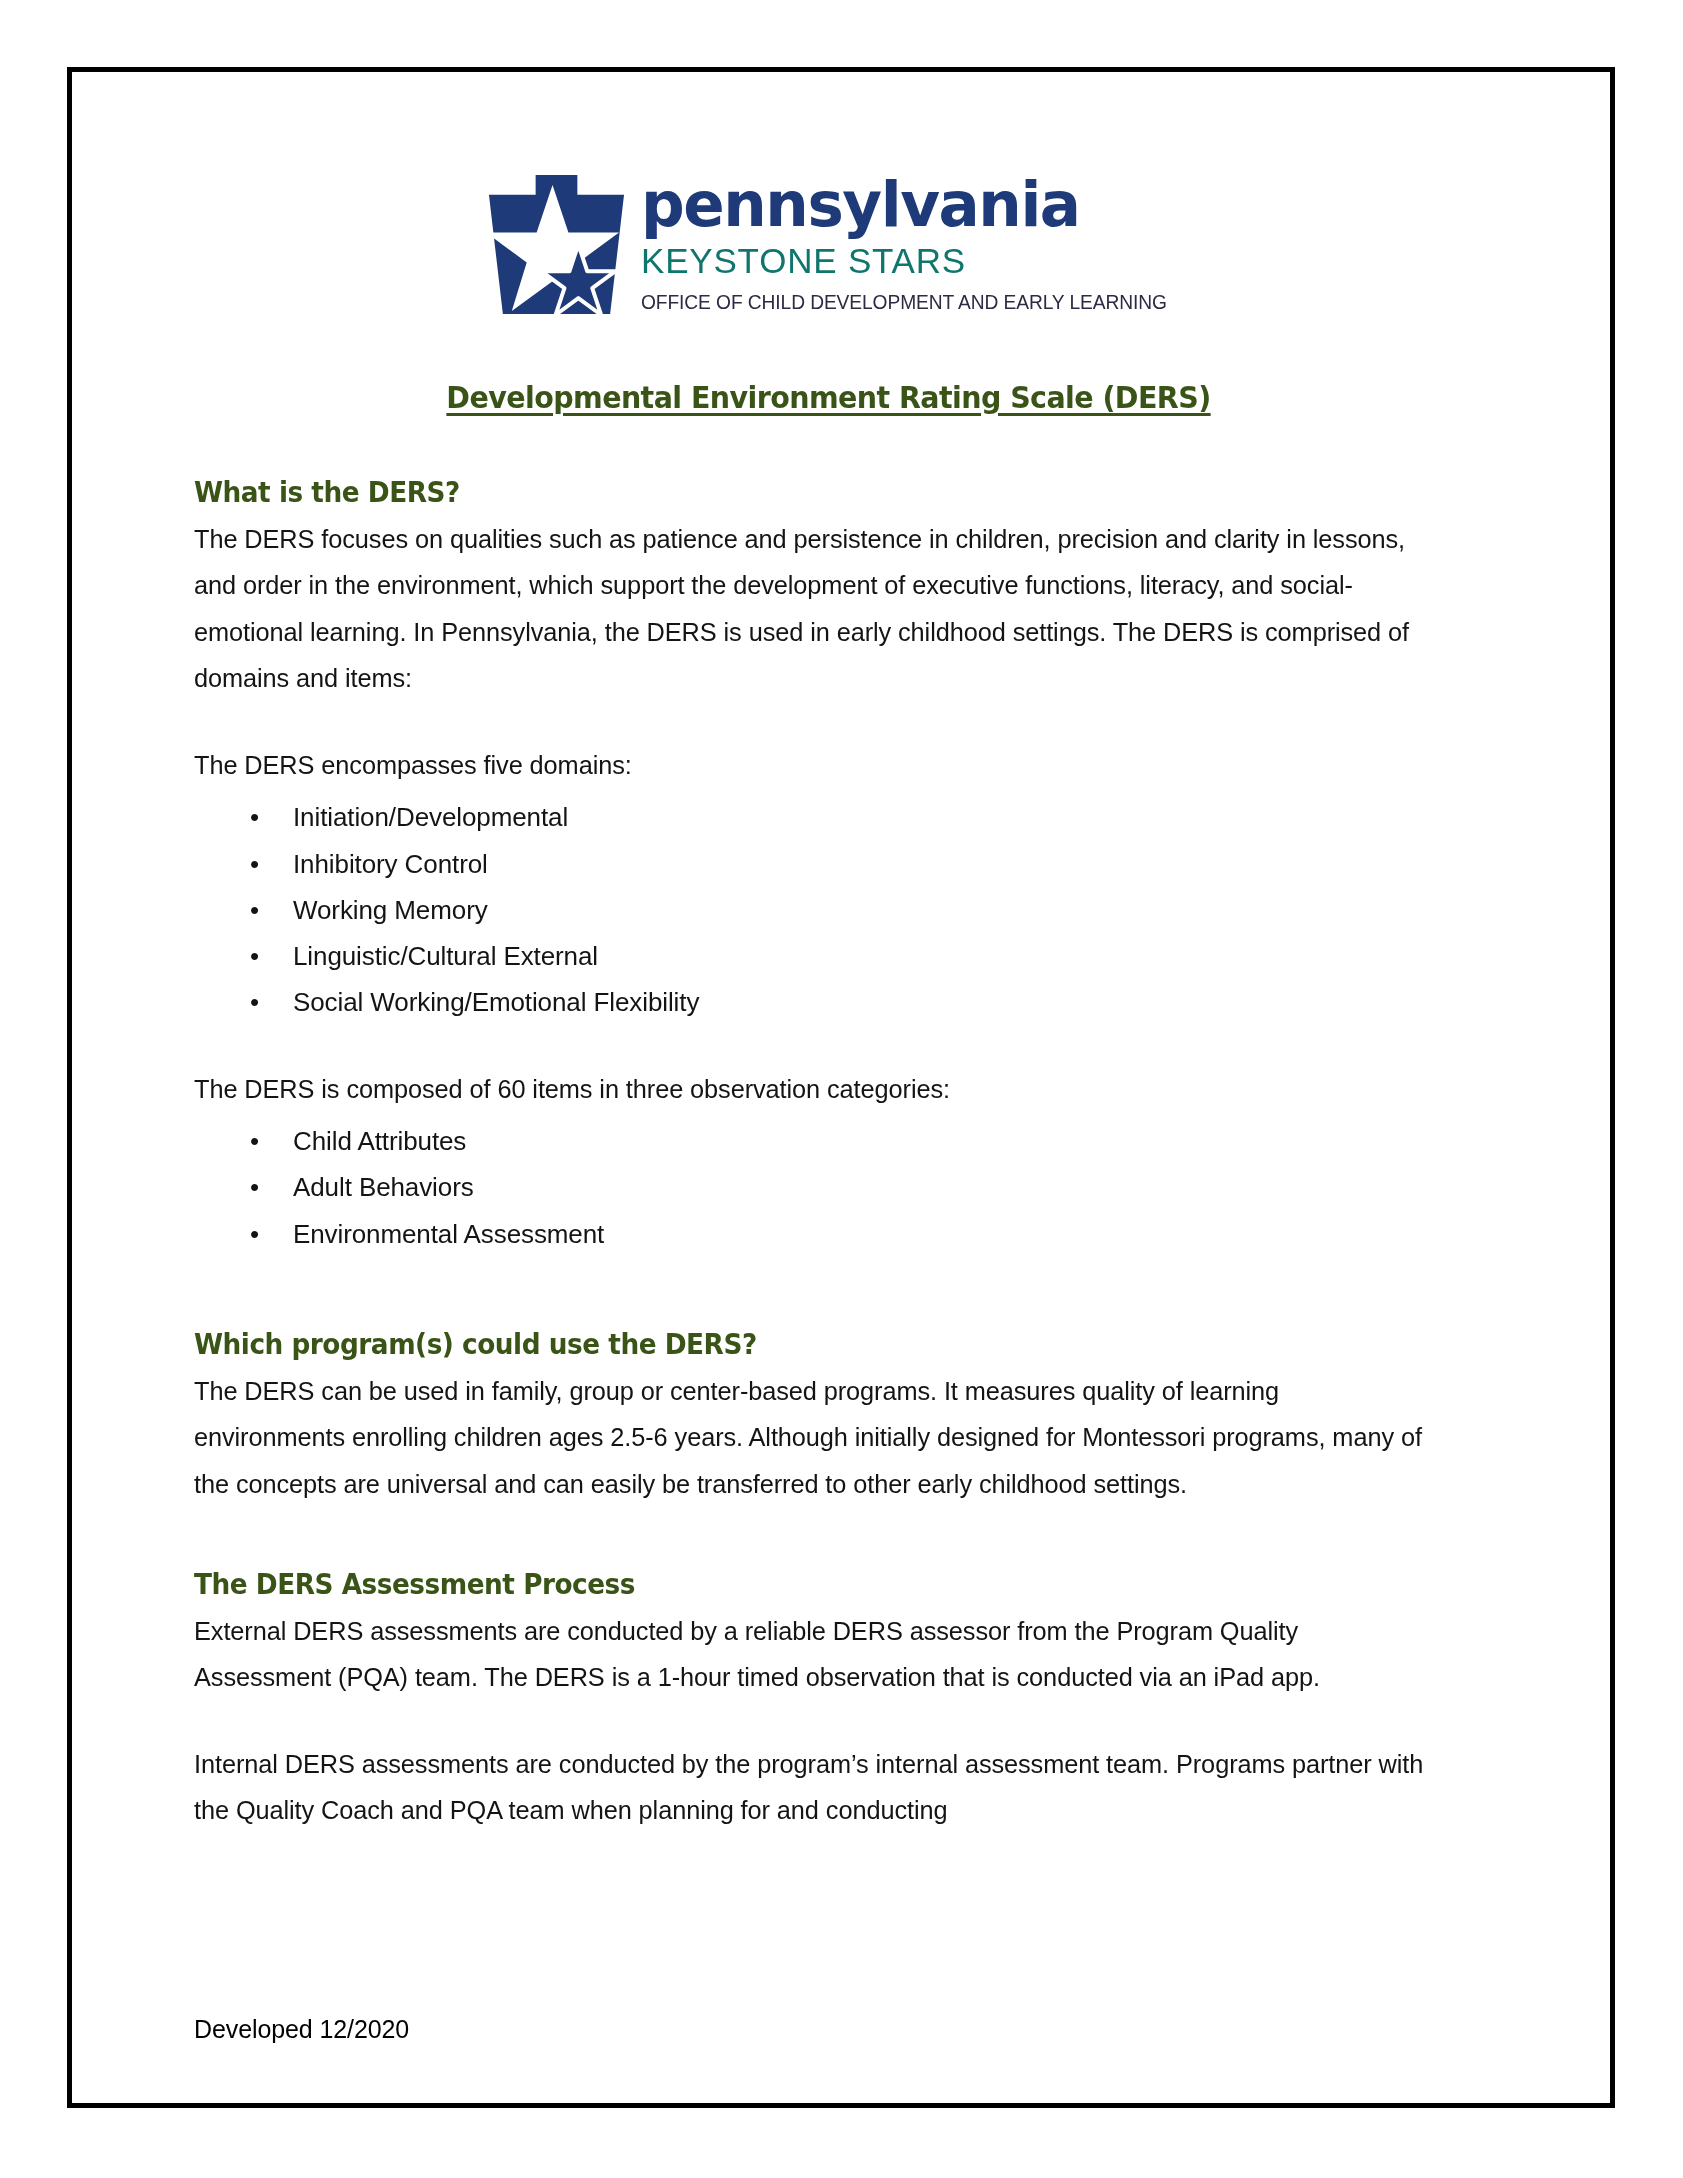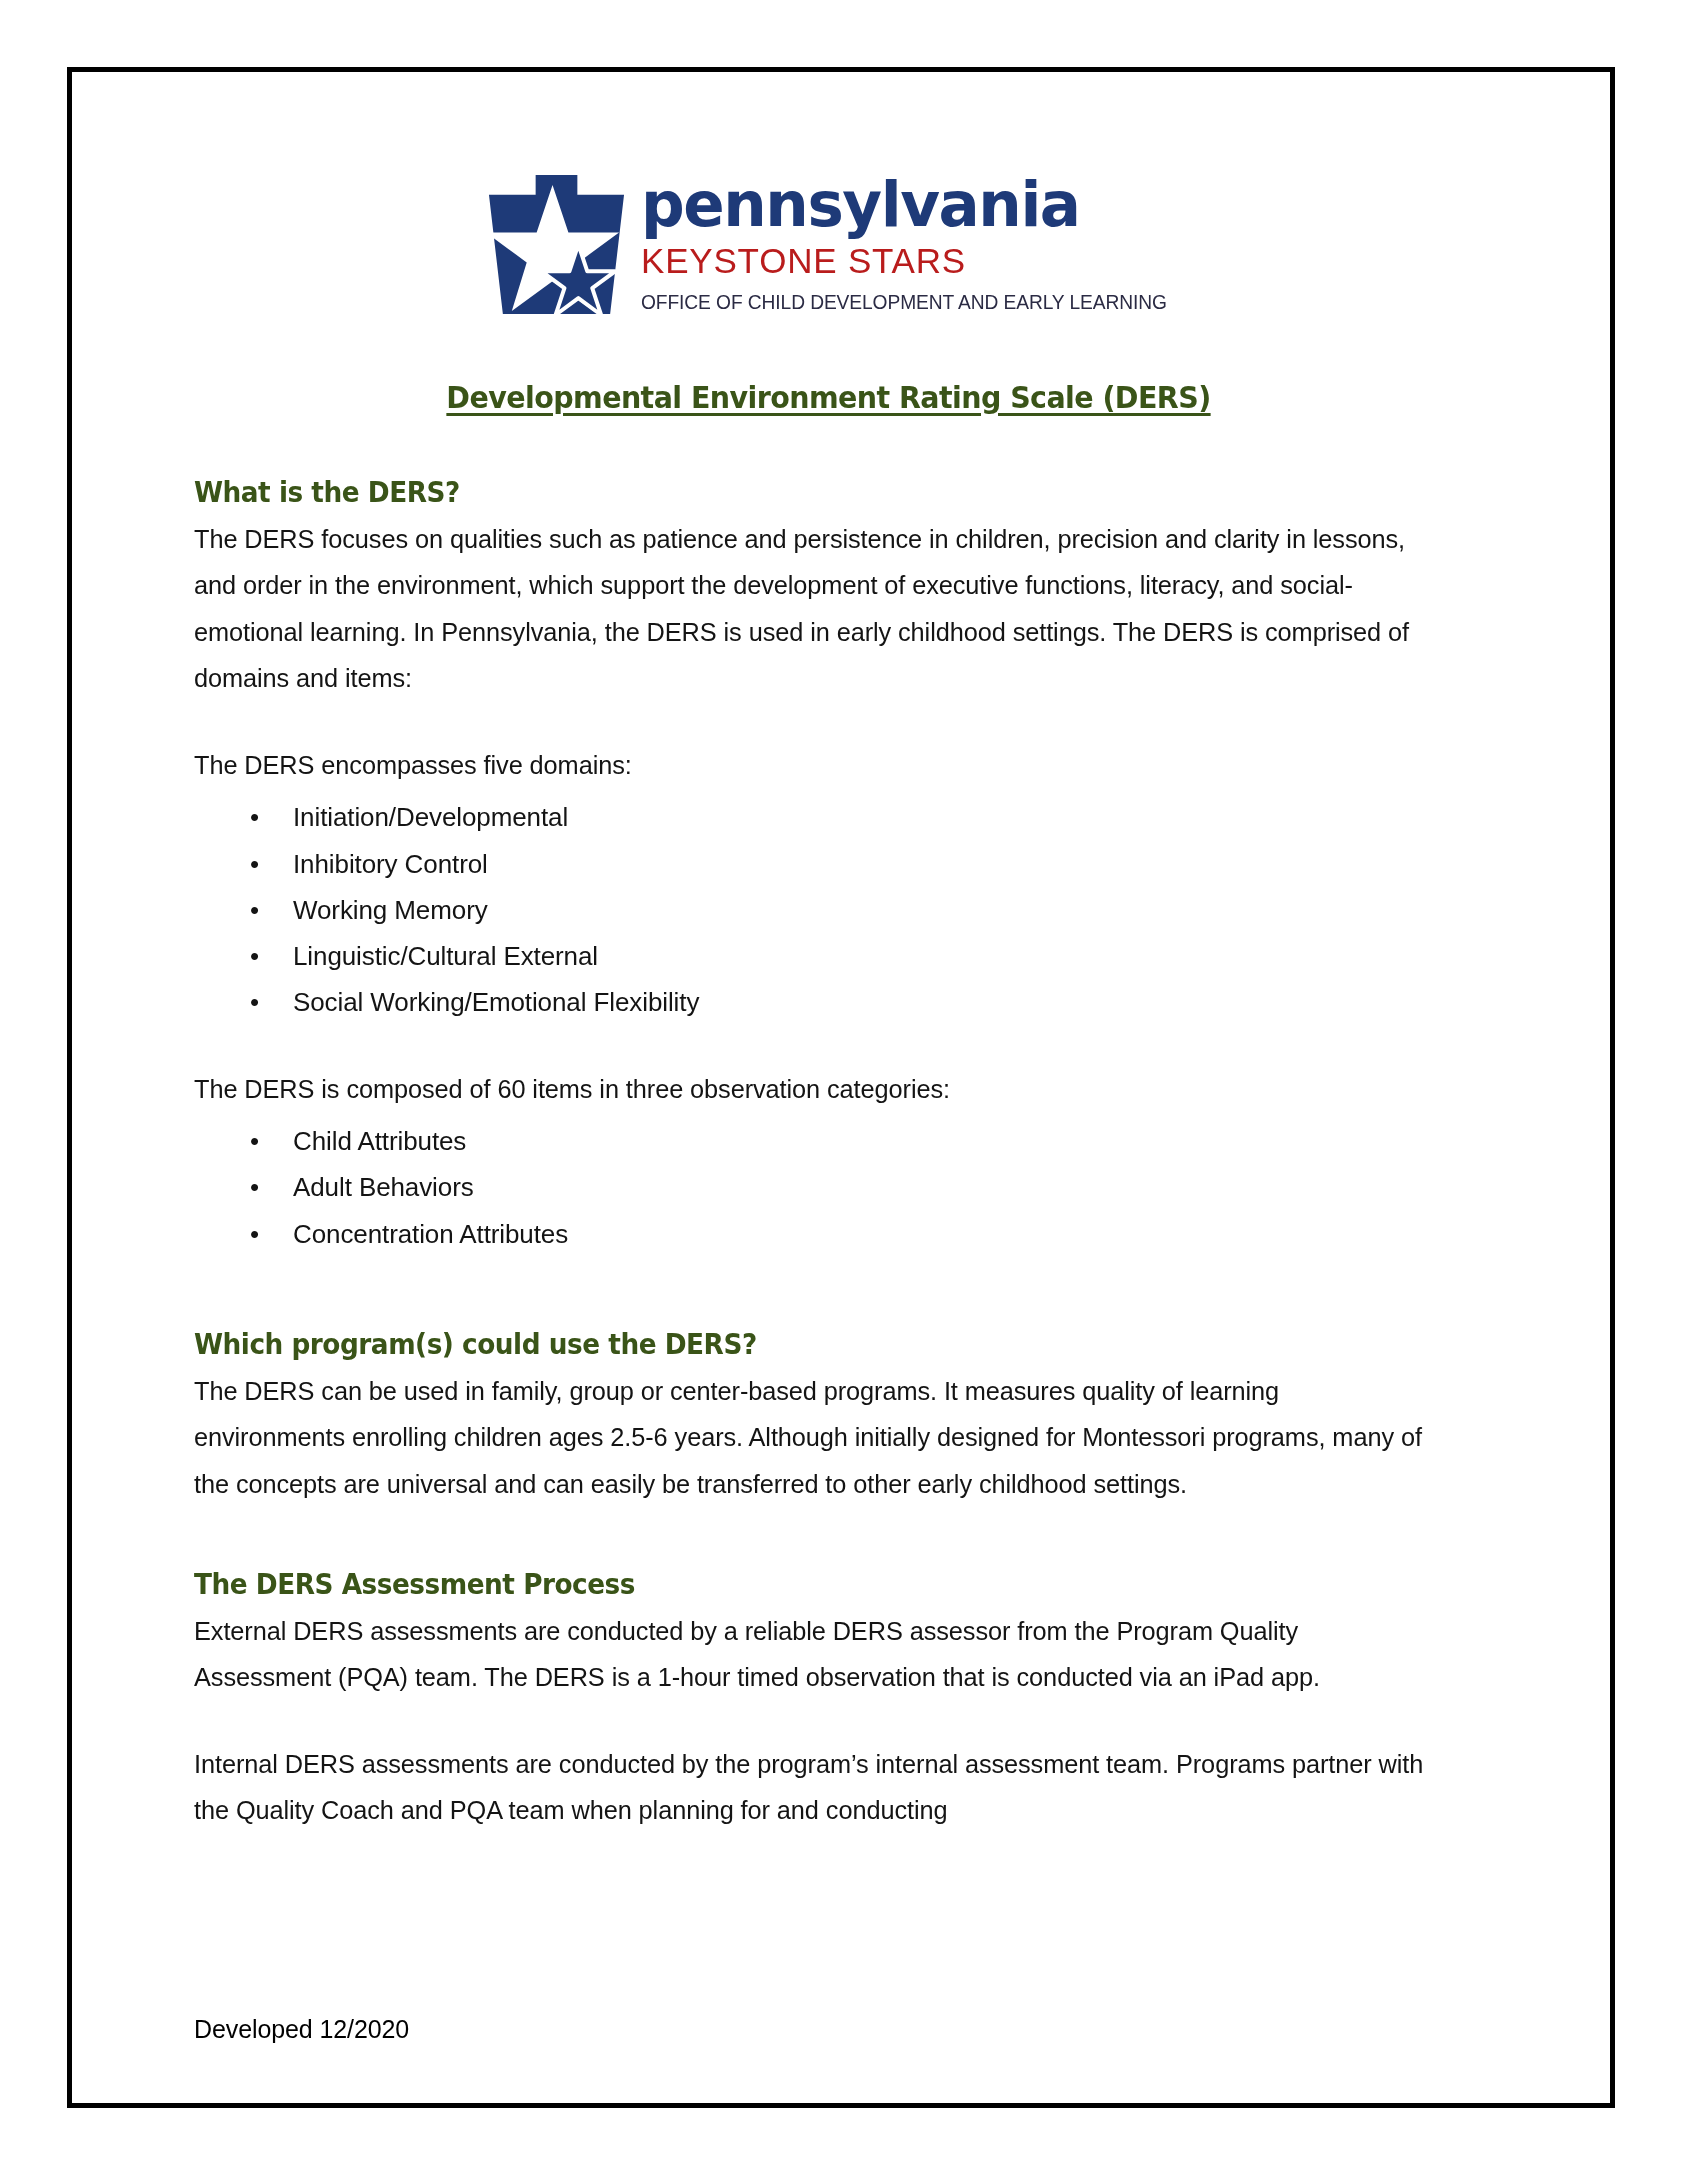--- a/index.html
+++ b/index.html
@@ -69,21 +69,21 @@
     letter-spacing: -1.5px;
     line-height: 1.0;
     white-space: nowrap;
     transform: scaleX(0.97);
     transform-origin: left center;
   }
   .logo-keystone {
     font-family: "Liberation Sans", sans-serif;
     font-size: 35px;
     font-weight: 400;
-    color: #b91c1c;
+    color: #0f766e;
     letter-spacing: 0.8px;
     line-height: 1.2;
     margin-top: 4px;
     white-space: nowrap;
   }
   .logo-office {
     font-family: "Liberation Sans", sans-serif;
     font-size: 20px;
     font-weight: 400;
     color: #2b2b44;
@@ -251,21 +251,21 @@
       <li>
         <span class="bullet-dot">•</span>
         <span>Child Attributes</span>
       </li>
       <li>
         <span class="bullet-dot">•</span>
         <span>Adult Behaviors</span>
       </li>
       <li>
         <span class="bullet-dot">•</span>
-        <span>Concentration Attributes</span>
+        <span>Environmental Assessment</span>
       </li>
     </ul>
 
     <div class="gap-before-heading-lg"></div>
 
     <h2 class="section-heading">Which program(s) could use the DERS?</h2>
 
     <p class="body-text tight-top">The DERS can be used in family, group or center-based programs. It measures quality of learning environments enrolling children ages 2.5-6 years. Although initially designed for Montessori programs, many of the concepts are universal and can easily be transferred to other early childhood settings.</p>
 
     <div class="gap-before-heading"></div>

